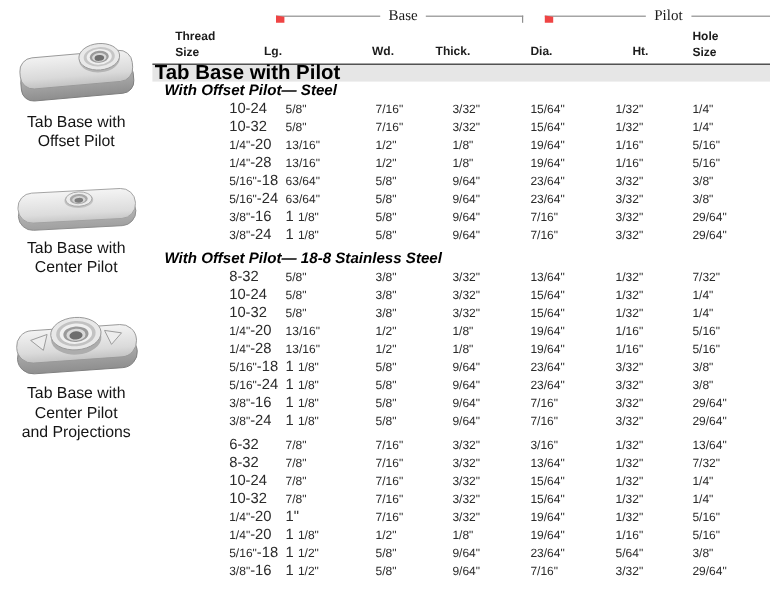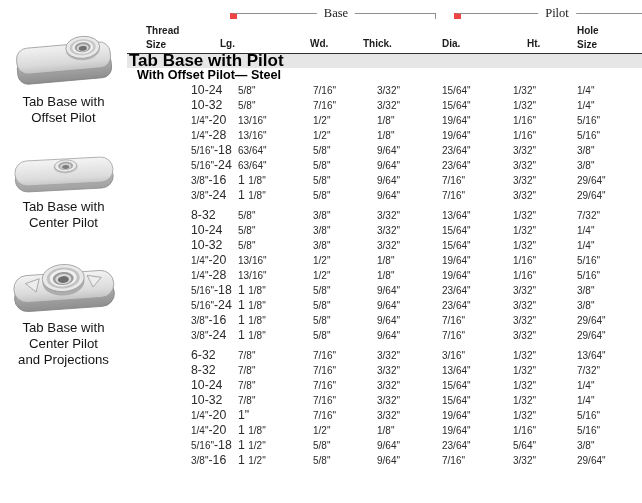--- a/index.html
+++ b/index.html
@@ -24,21 +24,21 @@
   .bk-pilot{left:315px;width:192px;margin-left:12px;}
   .ch{position:absolute;bottom:3px;font-size:10px;color:#1c1c1c;line-height:13.5px;font-weight:bold;}
   .ch1{left:19px;width:50px;bottom:2px;}
   .ch2{left:93px;margin-top:40px;} .ch3{left:183px;} .ch4{left:236px;}
   .ch5{left:315px;} .ch6{left:400px;}
   .ch7{left:450px;width:38px;bottom:2px;}
   .titlebar{height:14px;line-height:13px;background:#e6e6e6;border-top:1px solid #2f2f2f;
             font-weight:bold;font-size:17px;color:#000;padding-left:2px;}
   .section{margin-top:0;}
   .section + .section{margin-top:5px;}
-  .sechead{height:15px;line-height:15px;font-weight:bold;font-size:12.6px;color:#000;padding-left:10px;white-space:nowrap;}
+  .sechead{height:15px;line-height:15px;font-weight:bold;font-size:12.6px;color:#000;padding-left:10px;white-space:nowrap;font-style:italic;}
   .row{position:relative;height:15px;}
   .cell{position:absolute;top:0;line-height:15px;font-size:12.3px;white-space:nowrap;color:#2a2a2a;}
   .c1{left:16px;margin-left:48px;} .c2{left:111px;} .c3{left:186px;} .c4{left:250px;}
   .c5{left:315px;} .c6{left:386px;} .c7{left:450px;}
   .fr{font-size:10px;}
 </style>
 </head>
 <body>
 
 <div class="page">
@@ -220,20 +220,21 @@
             <span class="cell c1"><span class="fr">3/8"</span>-24</span>
             <span class="cell c2">1 <span class="fr">1/8"</span></span>
             <span class="cell c3"><span class="fr">5/8"</span></span>
             <span class="cell c4"><span class="fr">9/64"</span></span>
             <span class="cell c5"><span class="fr">7/16"</span></span>
             <span class="cell c6"><span class="fr">3/32"</span></span>
             <span class="cell c7"><span class="fr">29/64"</span></span>
           </div>
         </div>
         <div class="section">
+          <div class="sechead">With Offset Pilot— 18-8 Stainless Steel</div>
           <div class="row">
             <span class="cell c1">8-32</span>
             <span class="cell c2"><span class="fr">5/8"</span></span>
             <span class="cell c3"><span class="fr">3/8"</span></span>
             <span class="cell c4"><span class="fr">3/32"</span></span>
             <span class="cell c5"><span class="fr">13/64"</span></span>
             <span class="cell c6"><span class="fr">1/32"</span></span>
             <span class="cell c7"><span class="fr">7/32"</span></span>
           </div>
           <div class="row">

